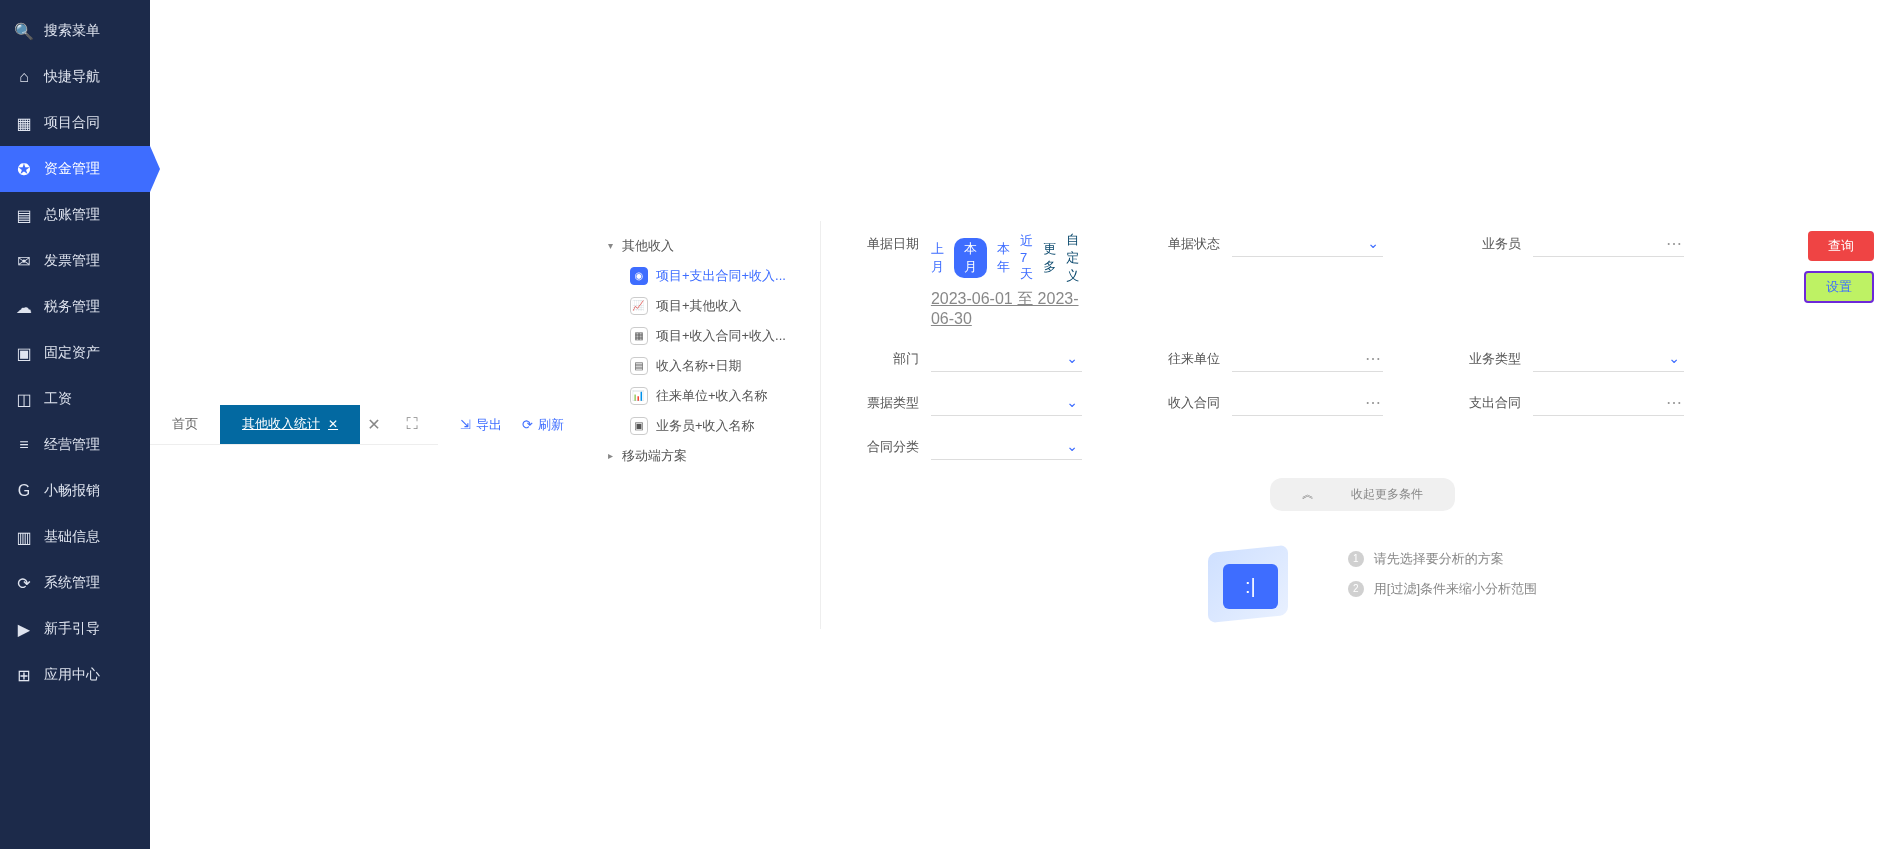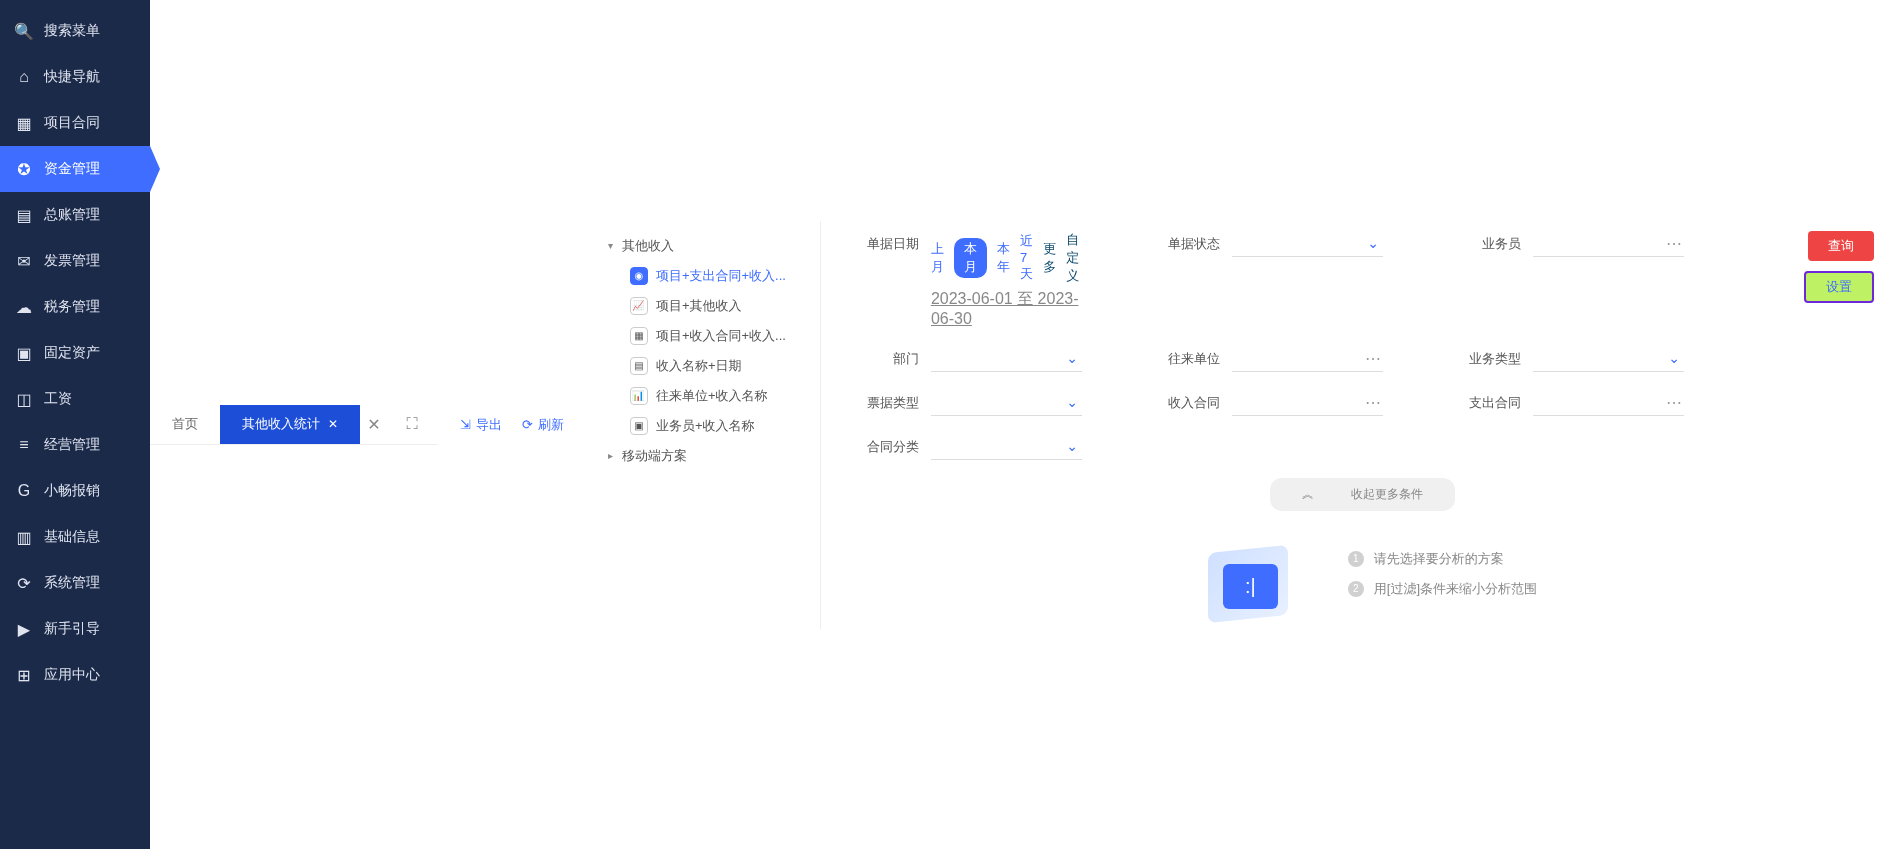--- a/index.html
+++ b/index.html
@@ -13,21 +13,21 @@
 .sidebar-item.active::after { content: ""; position: absolute; right: -10px; top: 50%; transform: translateY(-50%); border: 23px solid transparent; border-left: 10px solid #3e6dff; border-right: 0; }
 .sidebar-icon { width: 20px; height: 20px; margin-right: 10px; display: flex; align-items: center; justify-content: center; font-size: 16px; }
 .sidebar-label { font-size: 14px; }
 
 
 .main { flex: 1; display: flex; flex-direction: row; position: relative; align-items: center; }
 
 
 .tabs-row { display: flex; align-items: center; height: 40px; border-bottom: 1px solid #eee; }
 .tab { display: flex; align-items: center; padding: 0 22px; height: 100%; font-size: 13px; color: #666; cursor: pointer; }
-.tab.active { background: #1d4ed8; color: #fff; }
+.tab.active { background: #0369a1; color: #fff; text-decoration: underline; }
 .tab-close { margin-left: 8px; font-size: 12px; cursor: pointer; }
 .tabs-right { margin-left: auto; display: flex; align-items: center; padding-right: 12px; gap: 10px; }
 .icon-btn { width: 28px; height: 28px; display: flex; align-items: center; justify-content: center; color: #888; cursor: pointer; font-size: 16px; }
 
 
 .title-row { display: flex; align-items: center; padding: 16px 22px; }
 .page-title { font-size: 18px; font-weight: 500; color: #333; }
 .title-actions { margin-left: auto; display: flex; gap: 20px; }
 .link-btn { display: flex; align-items: center; gap: 5px; color: #3e6dff; cursor: pointer; font-size: 13px; }
 

